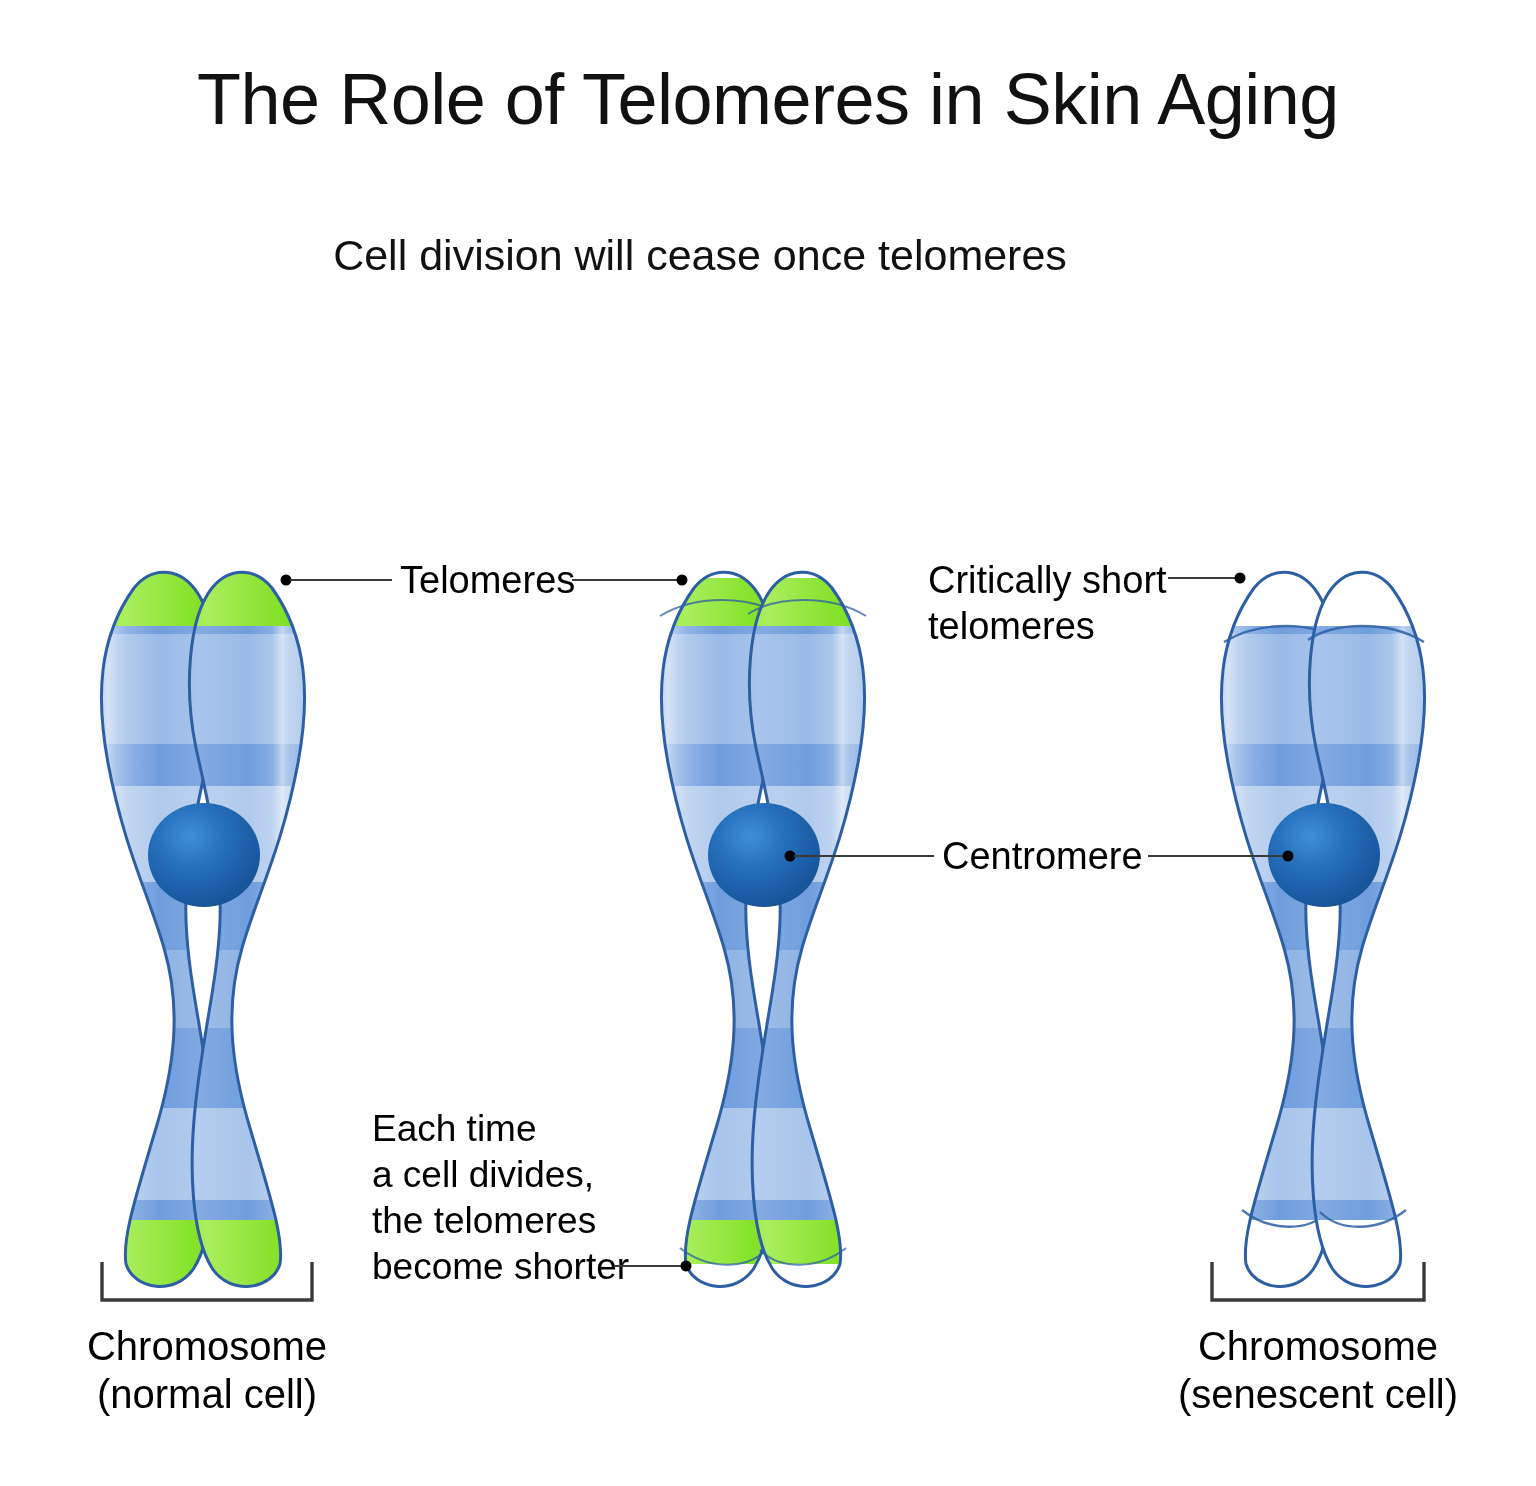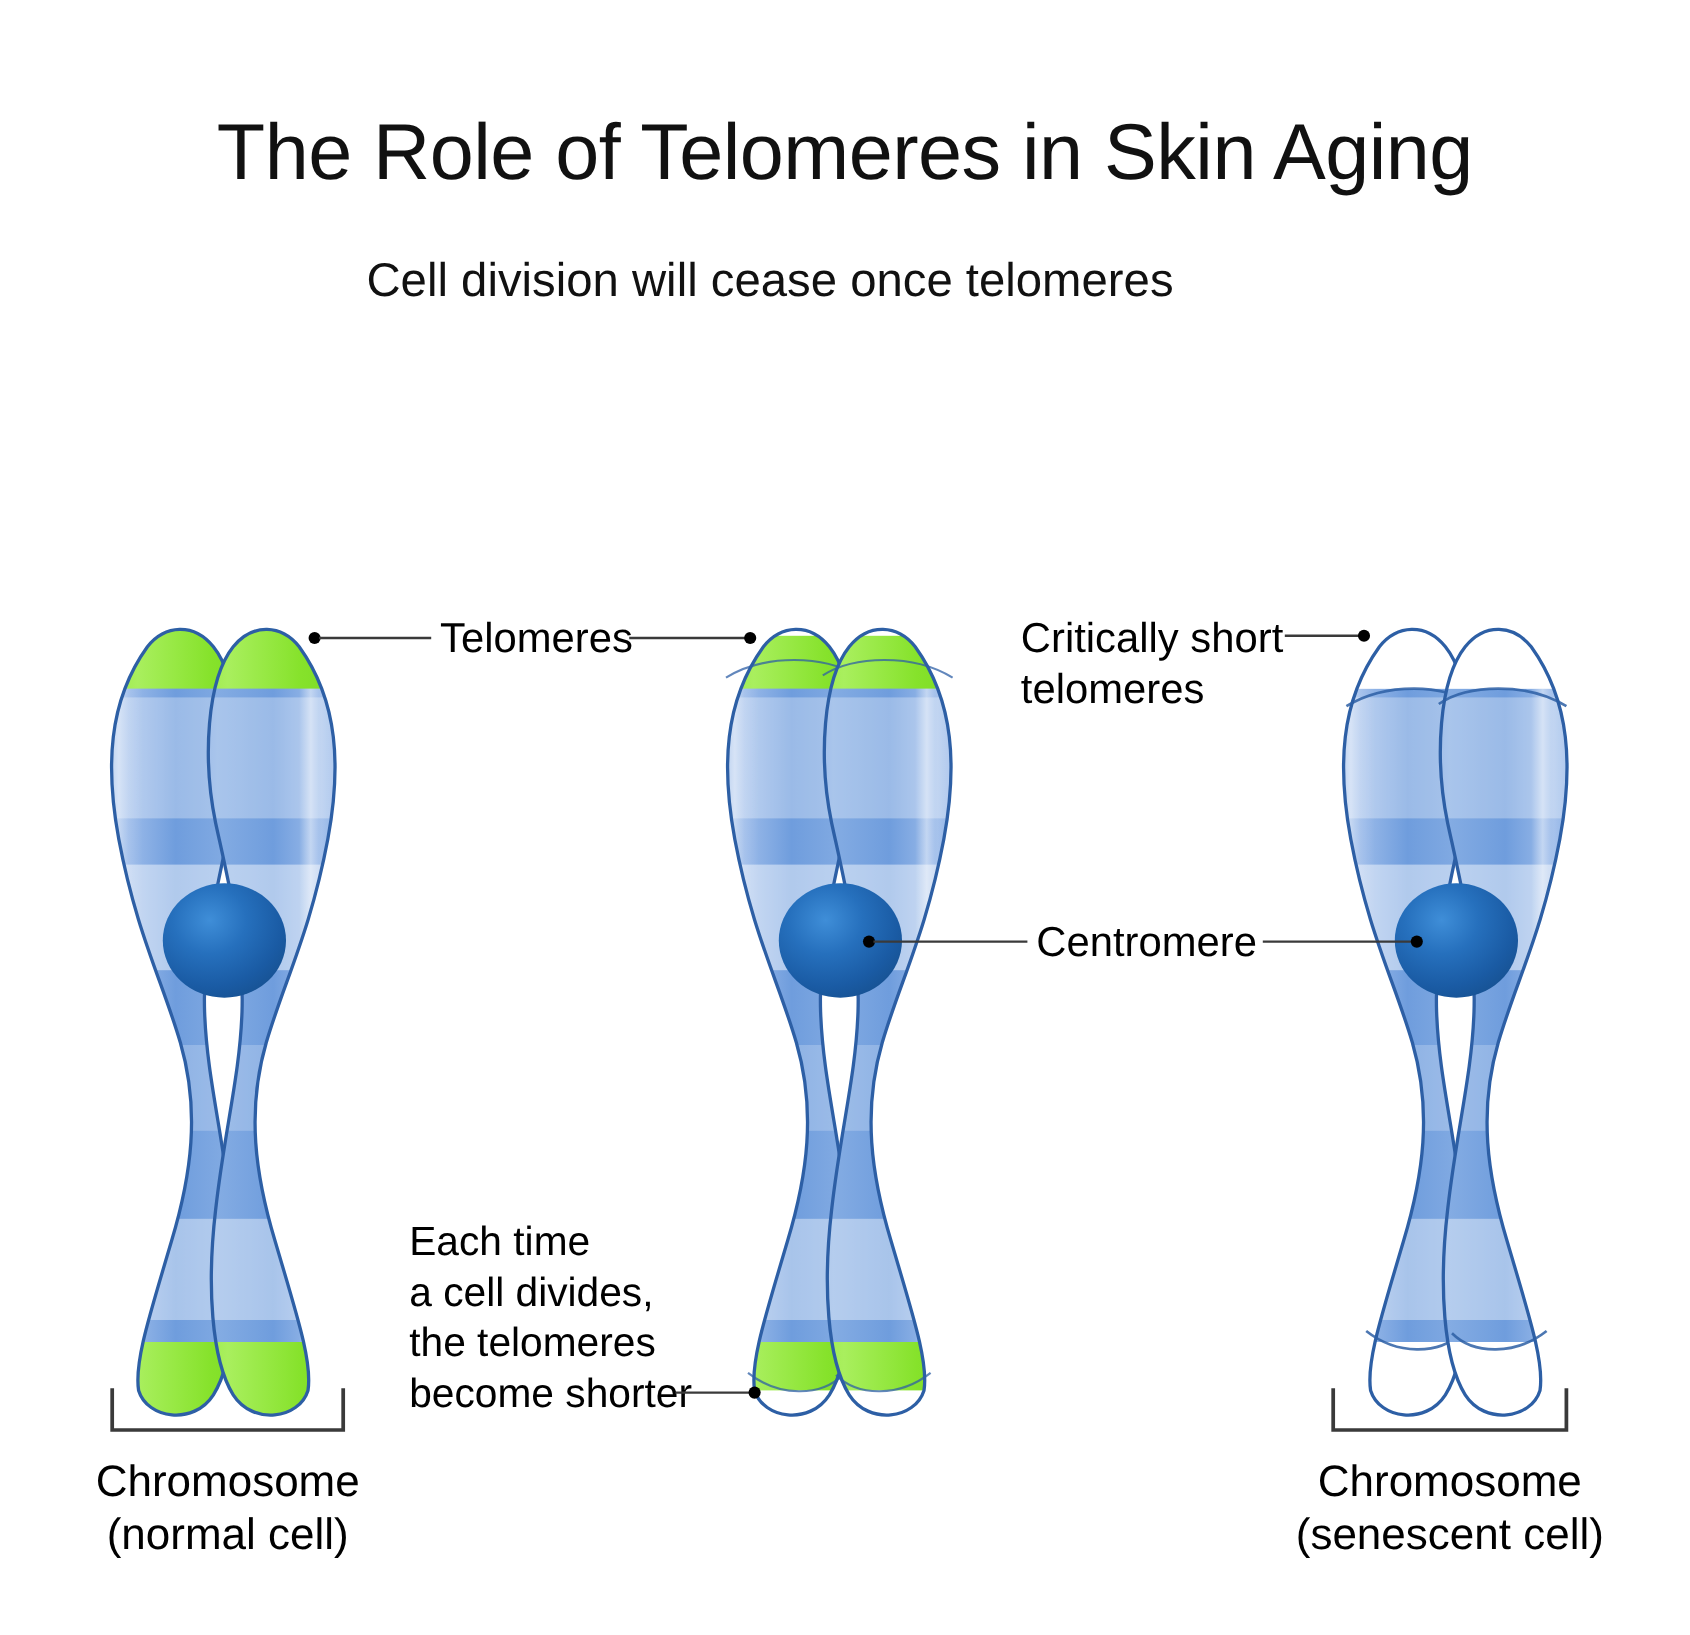--- a/index.html
+++ b/index.html
@@ -2,21 +2,20 @@
 <html><head>
 <meta charset="utf-8">
 <style>
   html,body{margin:0;padding:0;background:#ffffff;}
   body{width:1536px;height:1486px;overflow:hidden;font-family:"Liberation Sans",sans-serif;color:#000;}
   #stage{position:relative;width:1536px;height:1486px;background:#fff;}
   #title{
     position:absolute;left:0;top:58px;width:1536px;text-align:center;
     font-size:72px;font-weight:400;letter-spacing:-0.5px;color:#111;
     font-family:"Liberation Sans",sans-serif;
-    margin-top:40px;
   }
   #subtitle{
     position:absolute;left:0;top:228px;width:1400px;text-align:center;
     font-size:43px;line-height:1.27;font-weight:400;color:#111;
     font-family:"Liberation Sans",sans-serif;
   }
   #diagram{position:absolute;left:0;top:0;width:1536px;height:1486px;}
   .lbl{font-family:"Liberation Sans",sans-serif;fill:#000;font-size:38px;}
   .lbl-cap{font-family:"Liberation Sans",sans-serif;fill:#000;font-size:40px;}
   .lbl-note{font-family:"Liberation Sans",sans-serif;fill:#000;font-size:37px;}

